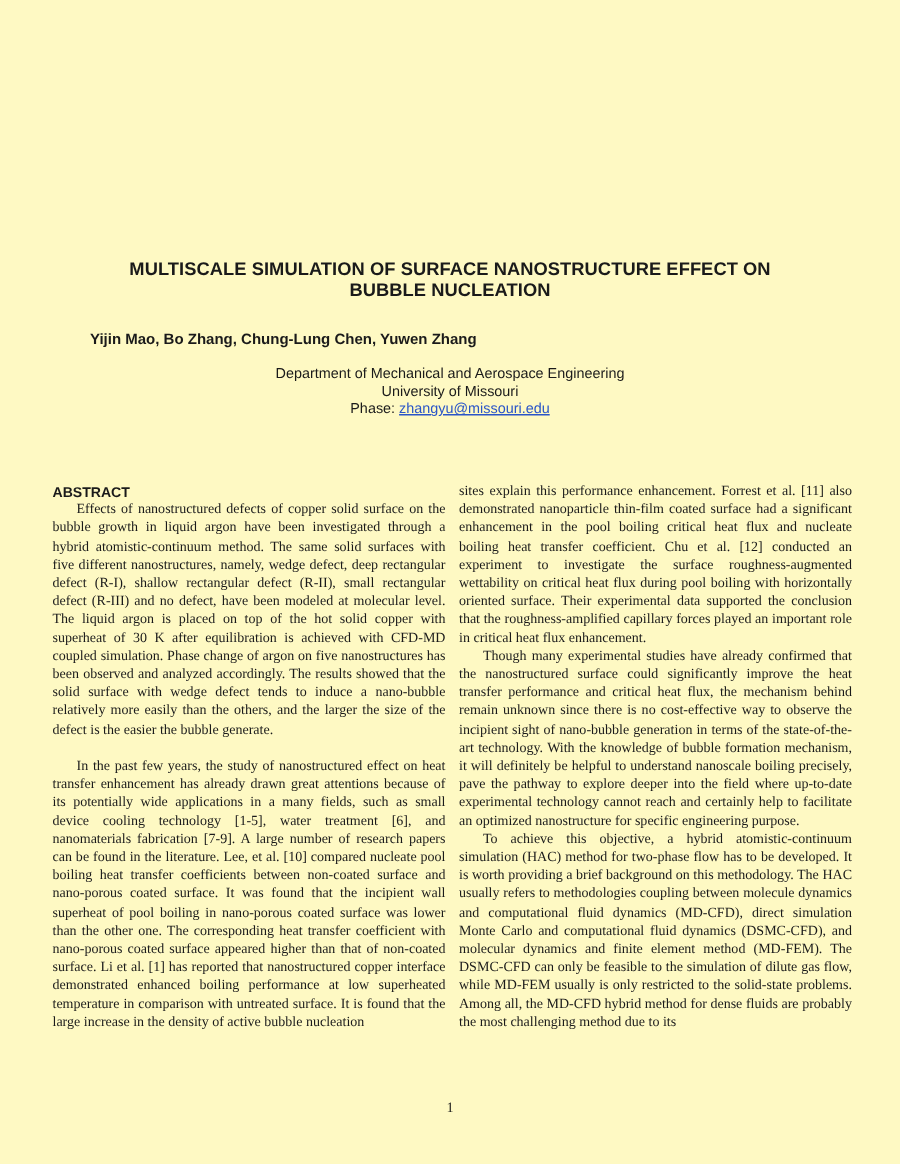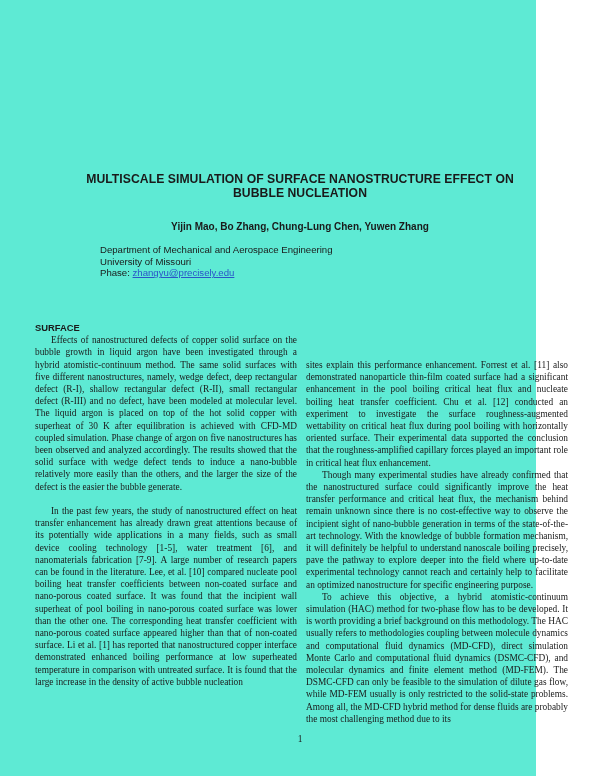--- a/index.html
+++ b/index.html
@@ -1,40 +1,40 @@
 <!DOCTYPE html>
 <html><head>
 <meta charset="utf-8">
 <style>
   html, body { margin: 0; padding: 0; background: #ffffff; }
   body { width: 600px; height: 776px; position: relative; overflow: hidden; color: #1a1a1a; }
-  .page { position: absolute; left: 0; top: 0; width: 536px; height: 776px; background: #5eead4; }
+  .page { position: absolute; left: 0; top: 0; width: 600px; height: 776px; background: #fef9c3; }
   .title {
     position: absolute; left: 60px; top: 172px; width: 480px;
     text-align: center; font-family: "Liberation Sans", sans-serif;
     font-weight: bold; font-size: 12.2px; line-height: 14px; letter-spacing: 0.05px;
   }
   .authors {
-    position: absolute; left: 60px; top: 221px; width: 480px; text-align: center;
+    position: absolute; left: 60px; top: 221px; width: 480px; 
     font-family: "Liberation Sans", sans-serif; font-weight: bold; font-size: 10px; line-height: 12px;
   }
   .affil {
-    position: absolute; left: 100px; top: 244px; width: 400px; text-align: left;
+    position: absolute; left: 100px; top: 244px; width: 400px; text-align: center;
     font-family: "Liberation Sans", sans-serif; font-size: 9.6px; line-height: 11.6px;
   }
   .affil div { white-space: nowrap; }
   .email-link { color: #2a55c8; text-decoration: underline; }
   .col {
     position: absolute; top: 322px; width: 262px;
     font-family: "Liberation Serif", serif; font-size: 9.35px; line-height: 12.2px;
     text-align: justify;
   }
   .col-left { left: 35px; }
   .col-right { left: 306px; }
-  .col-right { top: 322px; margin-top: 37px; }
+  .col-right { top: 322px; }
   .heading {
     font-family: "Liberation Sans", sans-serif; font-weight: bold; font-size: 9.4px;
     line-height: 12.2px; margin: 0;
   }
   .para { margin: 0; text-indent: 16px; }
   .para.noindent { text-indent: 0; }
   .gap { height: 12.2px; }
   .pagenum {
     position: absolute; left: 290px; top: 733px; width: 20px; text-align: center;
     font-family: "Liberation Serif", serif; font-size: 9.5px; line-height: 12px;
@@ -45,25 +45,25 @@
 
 <div class="page">
 
   <div class="title">MULTISCALE SIMULATION OF SURFACE NANOSTRUCTURE EFFECT ON BUBBLE NUCLEATION</div>
 
   <div class="authors">Yijin Mao, Bo Zhang, Chung-Lung Chen, Yuwen Zhang</div>
 
   <div class="affil">
     <div>Department of Mechanical and Aerospace Engineering</div>
     <div>University of Missouri</div>
-    <div><span>Phase: </span><span class="email-link">zhangyu@precisely.edu</span></div>
+    <div><span>Phase: </span><span class="email-link">zhangyu@missouri.edu</span></div>
   </div>
 
   <div class="col col-left">
-    <h2 class="heading">SURFACE</h2>
+    <h2 class="heading">ABSTRACT</h2>
     <p class="para">Effects of nanostructured defects of copper solid surface on the bubble growth in liquid argon have been investigated through a hybrid atomistic-continuum method. The same solid surfaces with five different nanostructures, namely, wedge defect, deep rectangular defect (R-I), shallow rectangular defect (R-II), small rectangular defect (R-III) and no defect, have been modeled at molecular level. The liquid argon is placed on top of the hot solid copper with superheat of 30 K after equilibration is achieved with CFD-MD coupled simulation. Phase change of argon on five nanostructures has been observed and analyzed accordingly. The results showed that the solid surface with wedge defect tends to induce a nano-bubble relatively more easily than the others, and the larger the size of the defect is the easier the bubble generate.</p>
     <div class="gap"></div>
     <p class="para">In the past few years, the study of nanostructured effect on heat transfer enhancement has already drawn great attentions because of its potentially wide applications in a many fields, such as small device cooling technology [1-5], water treatment [6], and nanomaterials fabrication [7-9]. A large number of research papers can be found in the literature. Lee, et al. [10] compared nucleate pool boiling heat transfer coefficients between non-coated surface and nano-porous coated surface. It was found that the incipient wall superheat of pool boiling in nano-porous coated surface was lower than the other one. The corresponding heat transfer coefficient with nano-porous coated surface appeared higher than that of non-coated surface. Li et al. [1] has reported that nanostructured copper interface demonstrated enhanced boiling performance at low superheated temperature in comparison with untreated surface. It is found that the large increase in the density of active bubble nucleation</p>
   </div>
 
   <div class="col col-right">
     <p class="para noindent">sites explain this performance enhancement. Forrest et al. [11] also demonstrated nanoparticle thin-film coated surface had a significant enhancement in the pool boiling critical heat flux and nucleate boiling heat transfer coefficient. Chu et al. [12] conducted an experiment to investigate the surface roughness-augmented wettability on critical heat flux during pool boiling with horizontally oriented surface. Their experimental data supported the conclusion that the roughness-amplified capillary forces played an important role in critical heat flux enhancement.</p>
     <p class="para">Though many experimental studies have already confirmed that the nanostructured surface could significantly improve the heat transfer performance and critical heat flux, the mechanism behind remain unknown since there is no cost-effective way to observe the incipient sight of nano-bubble generation in terms of the state-of-the-art technology. With the knowledge of bubble formation mechanism, it will definitely be helpful to understand nanoscale boiling precisely, pave the pathway to explore deeper into the field where up-to-date experimental technology cannot reach and certainly help to facilitate an optimized nanostructure for specific engineering purpose.</p>
     <p class="para">To achieve this objective, a hybrid atomistic-continuum simulation (HAC) method for two-phase flow has to be developed. It is worth providing a brief background on this methodology. The HAC usually refers to methodologies coupling between molecule dynamics and computational fluid dynamics (MD-CFD), direct simulation Monte Carlo and computational fluid dynamics (DSMC-CFD), and molecular dynamics and finite element method (MD-FEM). The DSMC-CFD can only be feasible to the simulation of dilute gas flow, while MD-FEM usually is only restricted to the solid-state problems. Among all, the MD-CFD hybrid method for dense fluids are probably the most challenging method due to its</p>
   </div>

